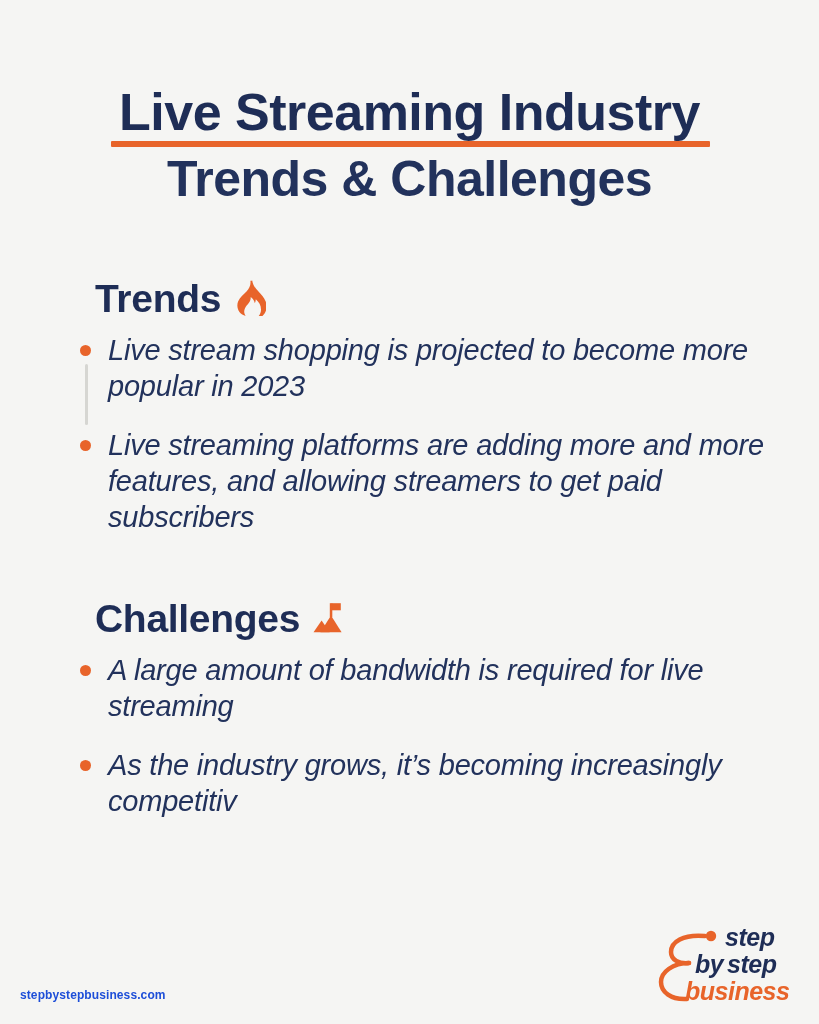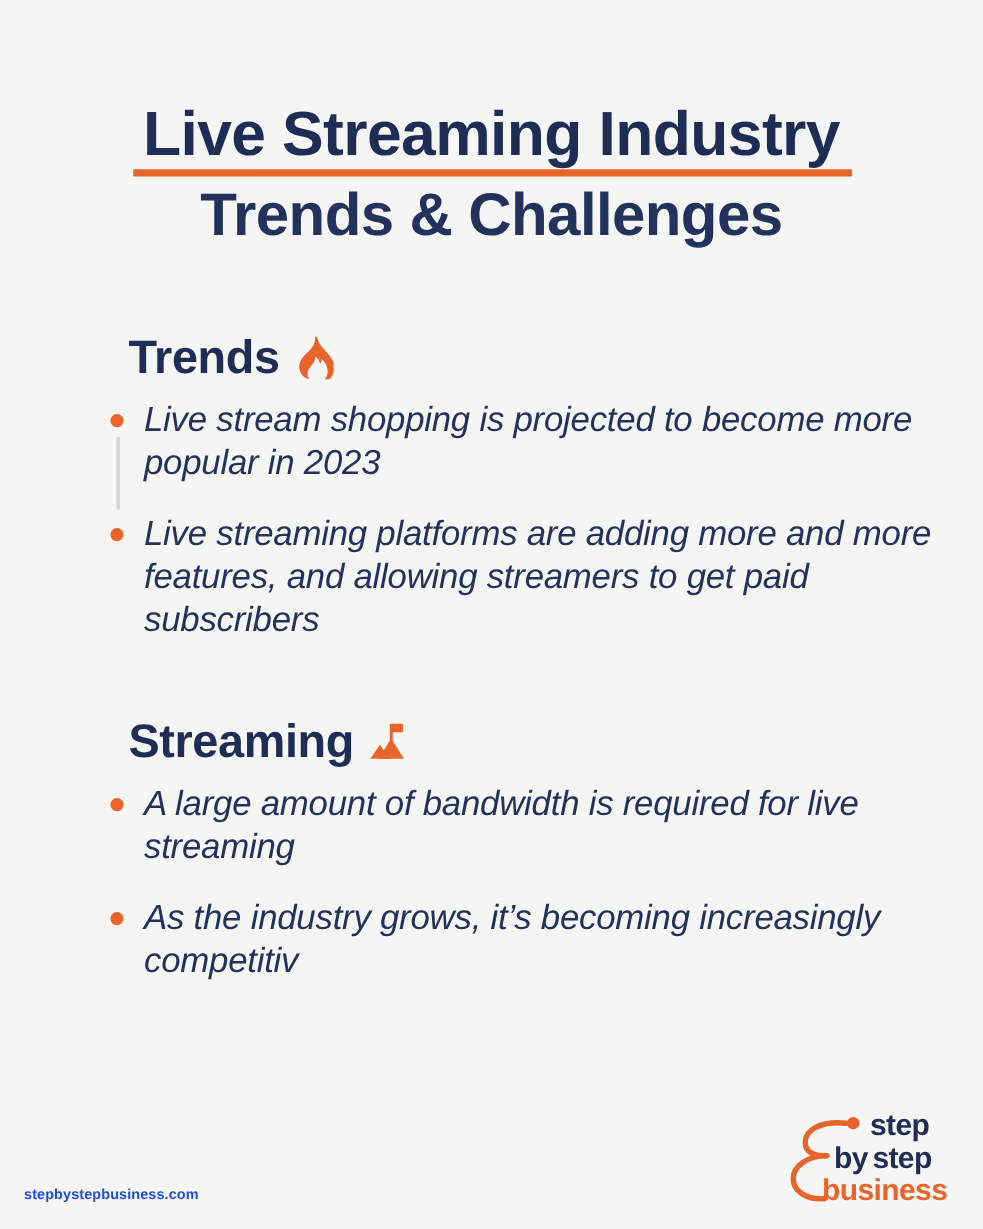--- a/index.html
+++ b/index.html
@@ -59,21 +59,21 @@
     font-weight: bold;
     color: #22325c;
     letter-spacing: -0.5px;
     line-height: 1.1;
     white-space: nowrap;
   }
 
   
   .section {
     position: absolute;
-    left: 82px;
+    left: 70px;
     width: 700px;
   }
   .section-trends { top: 278px; }
   .section-challenges { top: 598px; }
 
   .section-head {
     display: flex;
     align-items: center;
     gap: 10px;
     margin-left: 25px;
@@ -144,20 +144,21 @@
     font-weight: bold;
     color: #1d4ed8;
     letter-spacing: 0.1px;
   }
   .logo {
     position: absolute;
     right: 26px;
     bottom: 18px;
     width: 140px;
     height: 86px;
+    font-style: italic;
   }
 </style>
 </head>
 <body>
 
 <div class="page">
 
   <div class="header">
     <div class="title-wrap">
       <div class="title">Live Streaming Industry</div>
@@ -184,21 +185,21 @@
       <li class="bullet">
         <span class="bullet-dot"></span>
 
         <div class="bullet-text">Live streaming platforms are adding more and more features, and allowing streamers to get paid subscribers</div>
       </li>
     </ul>
   </div>
 
   <div class="section section-challenges">
     <div class="section-head">
-      <div class="section-title">Streaming</div>
+      <div class="section-title">Challenges</div>
       <span class="section-emoji">
         <svg width="34" height="34" viewBox="0 0 34 34" aria-hidden="true">
           <path d="M19.6 2.2h9.2v7.1h-9.2z" fill="#e8642a"></path>
           <rect x="17.8" y="2.2" width="2.5" height="14" fill="#e8642a"></rect>
           <path d="M19 14.5l10.6 16.8H8.4z" fill="#e8642a"></path>
           <path d="M9.6 19.6l8.1 11.7H1.5z" fill="#e8642a"></path>
         </svg>
       </span>
     </div>
     <ul class="bullets">

